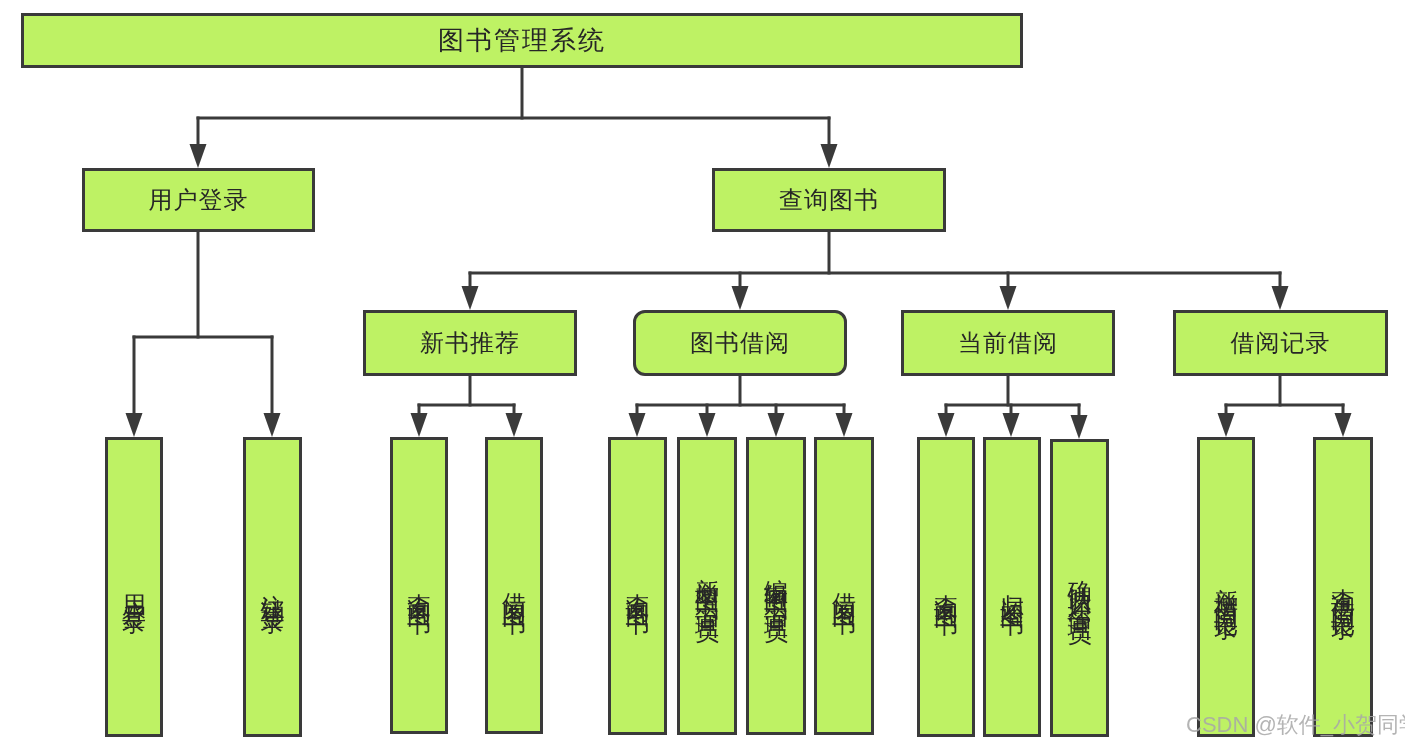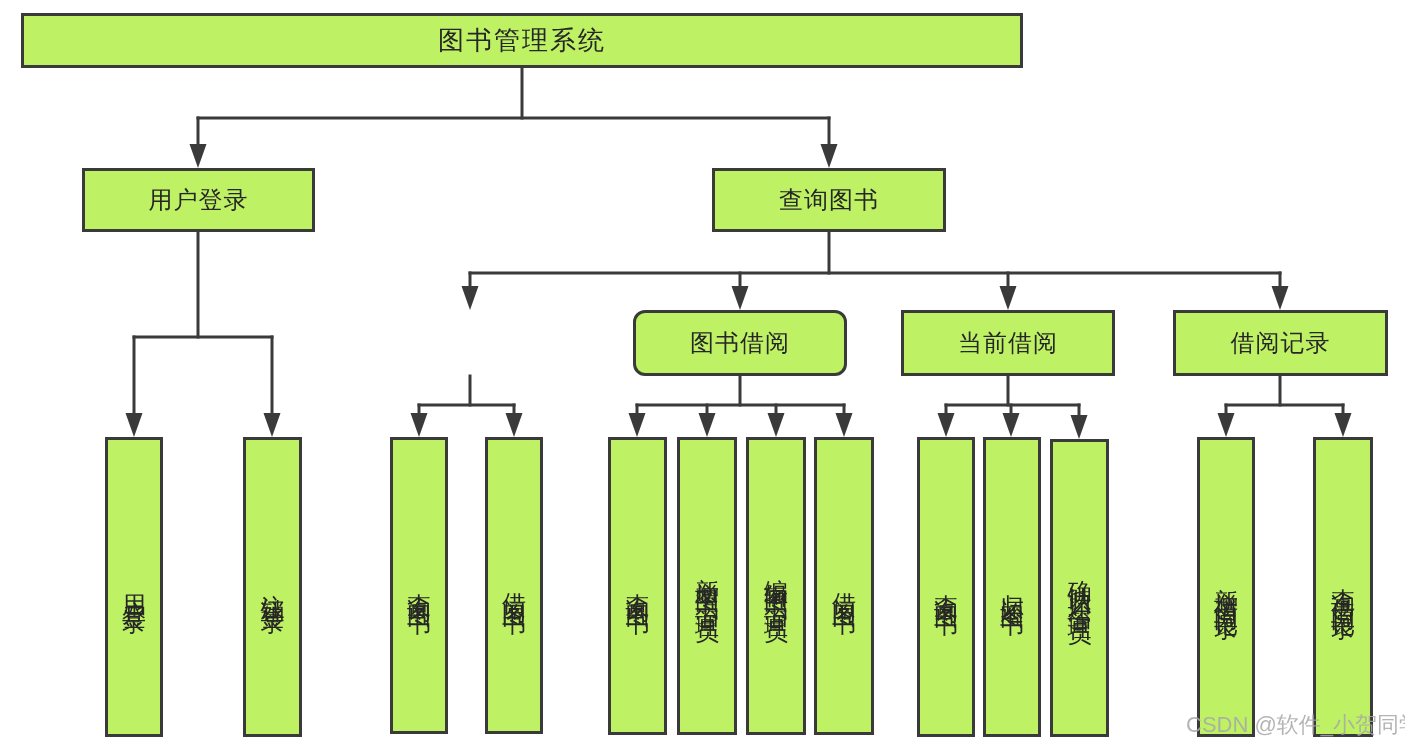--- a/index.html
+++ b/index.html
@@ -123,20 +123,21 @@
         <line x1="1343" y1="405" x2="1343" y2="419" stroke="var(--line)" stroke-width="3" stroke-linecap="square"></line>
         <polygon points="1334.5,413 1351.5,413 1343,437" fill="var(--line)"></polygon>
       </g>
     </svg>
 
   <div class="node hnode rootnode" style="left: 21px; top: 13px; width: 1002px; height: 55px;">图书管理系统</div>
 
   <div class="node hnode" style="left: 82px; top: 168px; width: 233px; height: 64px;">用户登录</div>
   <div class="node hnode" style="left: 712px; top: 168px; width: 234px; height: 64px;">查询图书</div>
 
+  <div class="node hnode" style="left: 363px; top: 310px; width: 214px; height: 66px;">新书推荐</div>
   <div class="node hnode" style="left: 633px; top: 310px; width: 214px; height: 66px; border-radius: 12px;">图书借阅</div>
   <div class="node hnode" style="left: 1173px; top: 310px; width: 215px; height: 66px;">借阅记录</div>
   <div class="node hnode" style="left: 901px; top: 310px; width: 214px; height: 66px;">当前借阅</div>
 
   <div class="node vnode" style="left: 105px; top: 437px; width: 58px; height: 300px;">用户登录</div>
   <div class="node vnode" style="left: 243px; top: 437px; width: 59px; height: 300px;">注销登录</div>
 
   <div class="node vnode" style="left: 390px; top: 437px; width: 58px; height: 297px;">查询图书</div>
   <div class="node vnode" style="left: 485px; top: 437px; width: 58px; height: 297px;">借阅图书</div>
 

